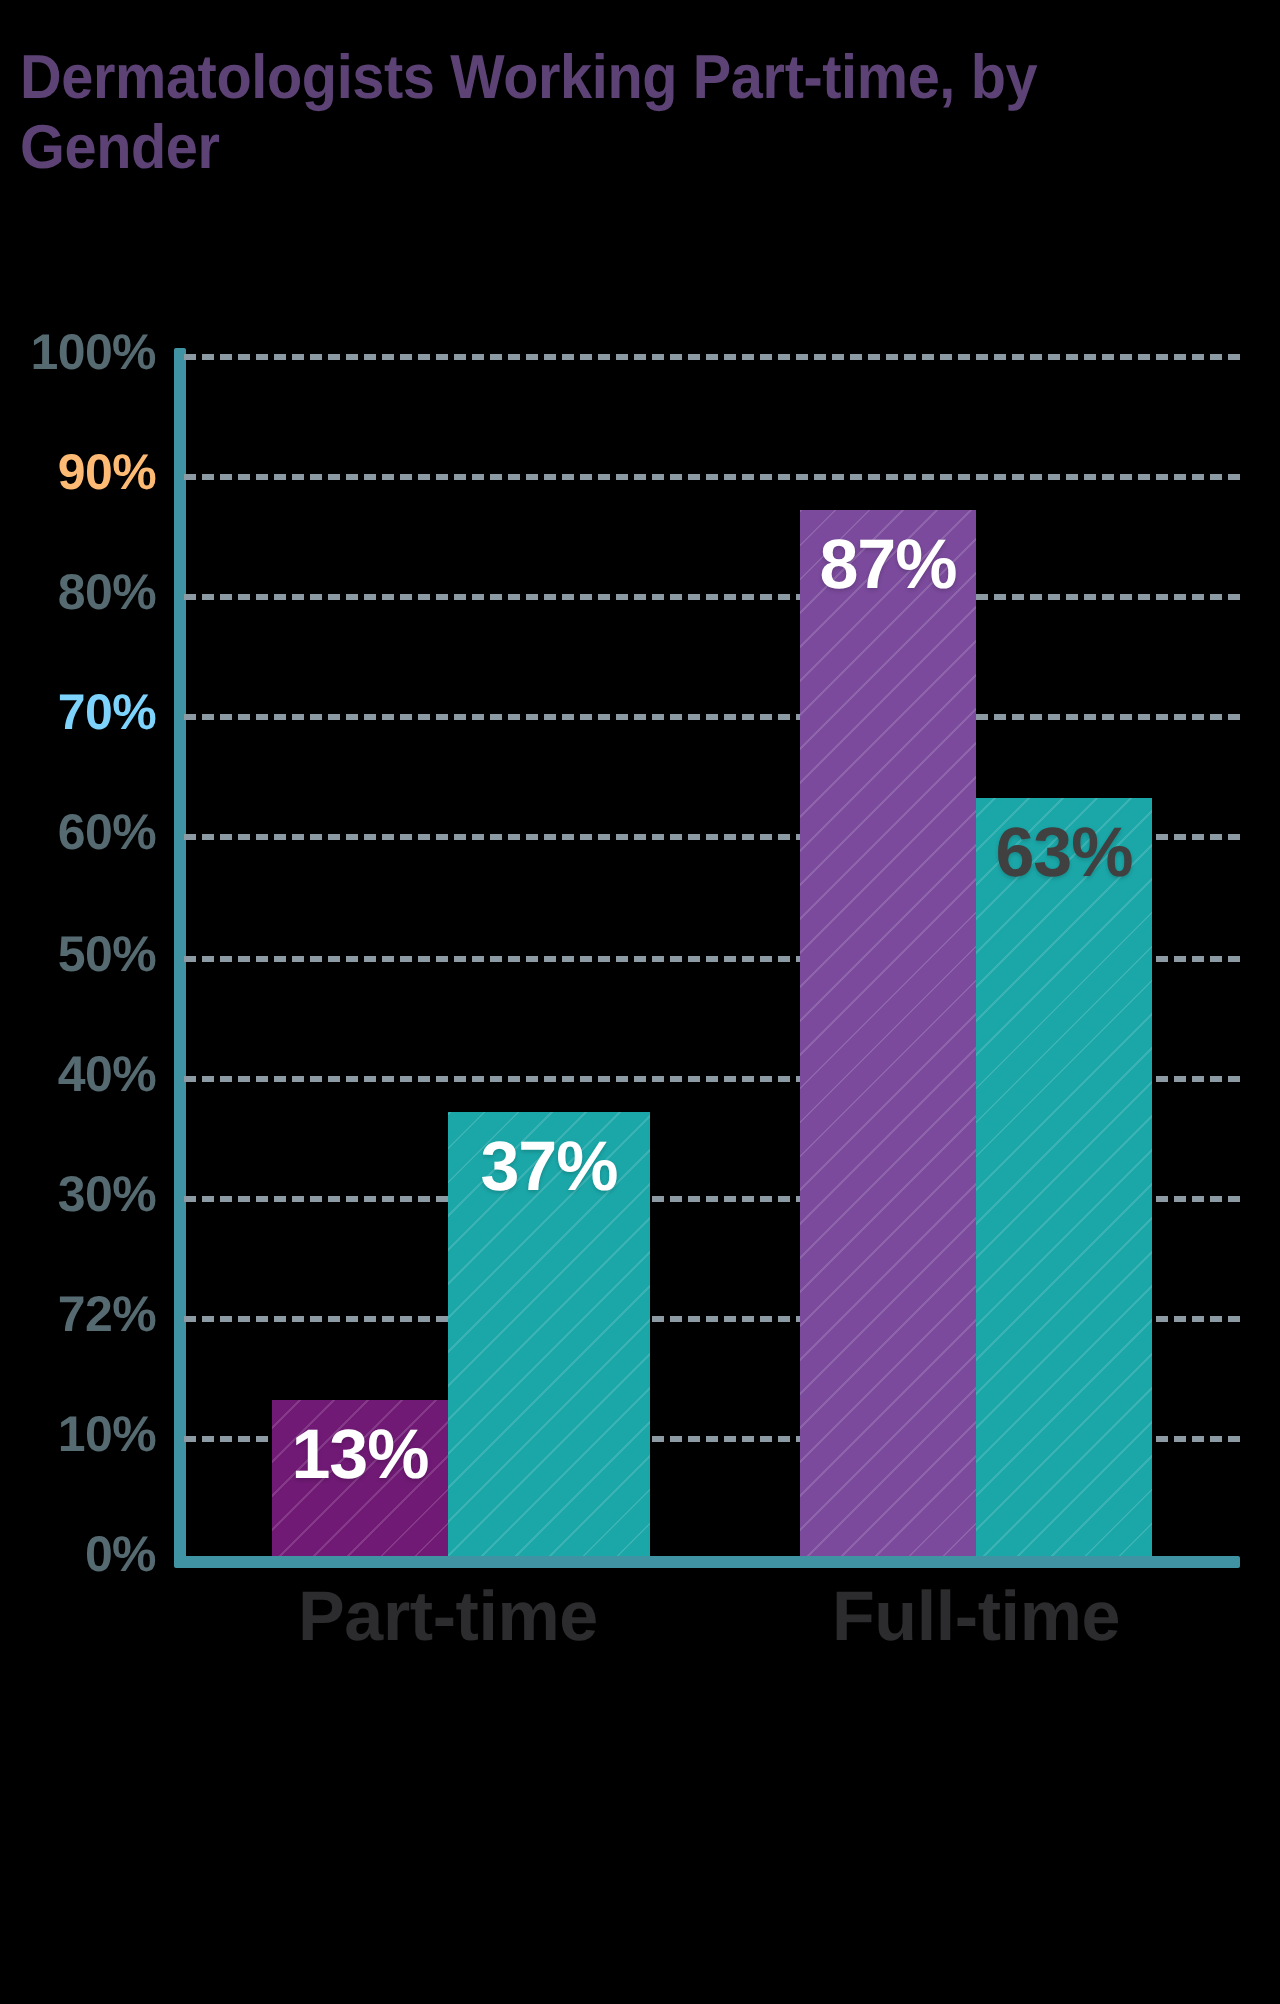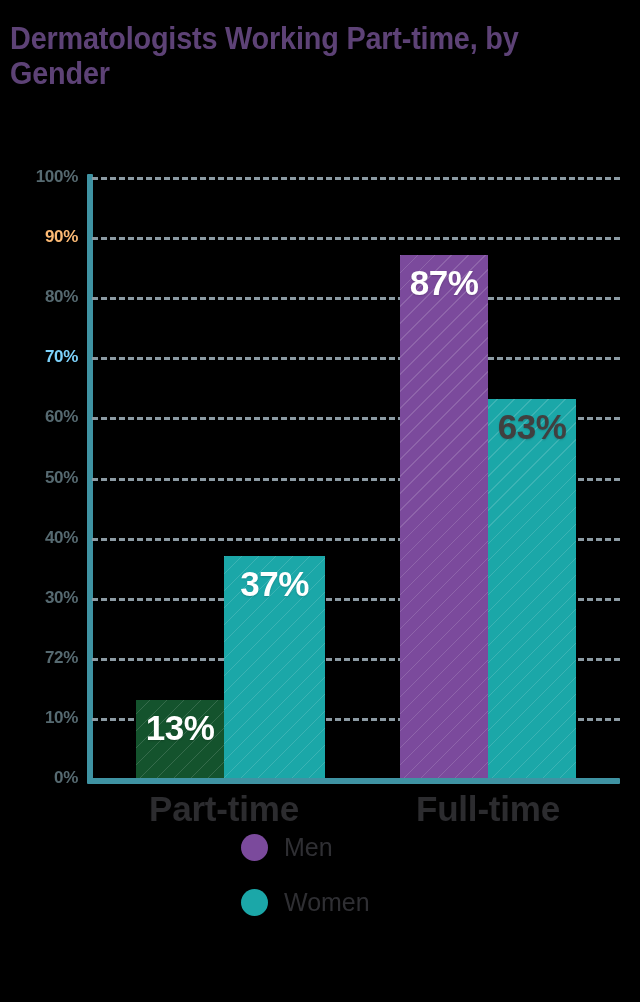--- a/index.html
+++ b/index.html
@@ -50,21 +50,21 @@
     height:0; border-top:3px dashed #8b9aa3;
   }
 
   
   .ytick {
     position:absolute; right:100%;
     margin-right:14px;
     transform:translateY(-50%);
     color:#566a71;
     font-family:"Liberation Sans Narrow","Liberation Sans", sans-serif;
-    font-size:17px; font-weight:700;
+    font-size:25px; font-weight:700;
     white-space:nowrap;
     letter-spacing:-0.3px;
   }
 
   
   .bar {
     position:absolute; bottom:0;
     overflow:hidden;
   }
   .bar .hatch {
@@ -148,21 +148,21 @@
         <div class="ytick" style="top: 180.3px; color: #7dd3fc;">70%</div>
         <div class="ytick" style="top: 240.4px; color: rgb(86, 106, 113);">60%</div>
         <div class="ytick" style="top: 300.5px; color: rgb(86, 106, 113);">50%</div>
         <div class="ytick" style="top: 360.6px; color: rgb(86, 106, 113);">40%</div>
         <div class="ytick" style="top: 420.7px; color: rgb(86, 106, 113);">30%</div>
         <div class="ytick" style="top: 480.8px; color: rgb(86, 106, 113);">72%</div>
         <div class="ytick" style="top: 540.9px; color: rgb(86, 106, 113);">10%</div>
         <div class="ytick" style="top: 601px; color: rgb(86, 106, 113);">0%</div>
       </div>
     <div id="bars">
-        <div class="bar" style="left: 44px; width: 88px; height: 78.13px; background: #14532d;">
+        <div class="bar" style="left: 44px; width: 88px; height: 78.13px; background: #701a75;">
           <div class="hatch"></div>
           <div class="bar-label" style="color: rgb(255, 255, 255);">13%</div>
         </div>
         <div class="bar" style="left: 132px; width: 101px; height: 222.37px; background: rgb(27, 167, 168);">
           <div class="hatch"></div>
           <div class="bar-label" style="color: rgb(255, 255, 255);">37%</div>
         </div>
         <div class="bar" style="left: 308px; width: 88px; height: 522.87px; background: rgb(123, 74, 156);">
           <div class="hatch"></div>
           <div class="bar-label" style="color: rgb(255, 255, 255);">87%</div>
@@ -171,24 +171,14 @@
           <div class="hatch"></div>
           <div class="bar-label" style="color: #404040;">63%</div>
         </div>
       </div>
     <div id="xcats">
         <div class="xcat" style="left: 0px; width: 264px; color: rgb(44, 44, 47);">Part-time</div>
         <div class="xcat" style="left: 264px; width: 264px; color: rgb(44, 44, 47);">Full-time</div>
       </div>
   </div>
 
-  <div class="legend">
-    <div class="legend-row">
-      <span class="legend-swatch" id="sw-men" style="background: rgb(123, 74, 156);"></span>
-      <span class="legend-label">Men</span>
-    </div>
-    <div class="legend-row">
-      <span class="legend-swatch" id="sw-women" style="background: rgb(27, 167, 168);"></span>
-      <span class="legend-label">Women</span>
-    </div>
-  </div>
 
 </div>
 
 </body></html>

